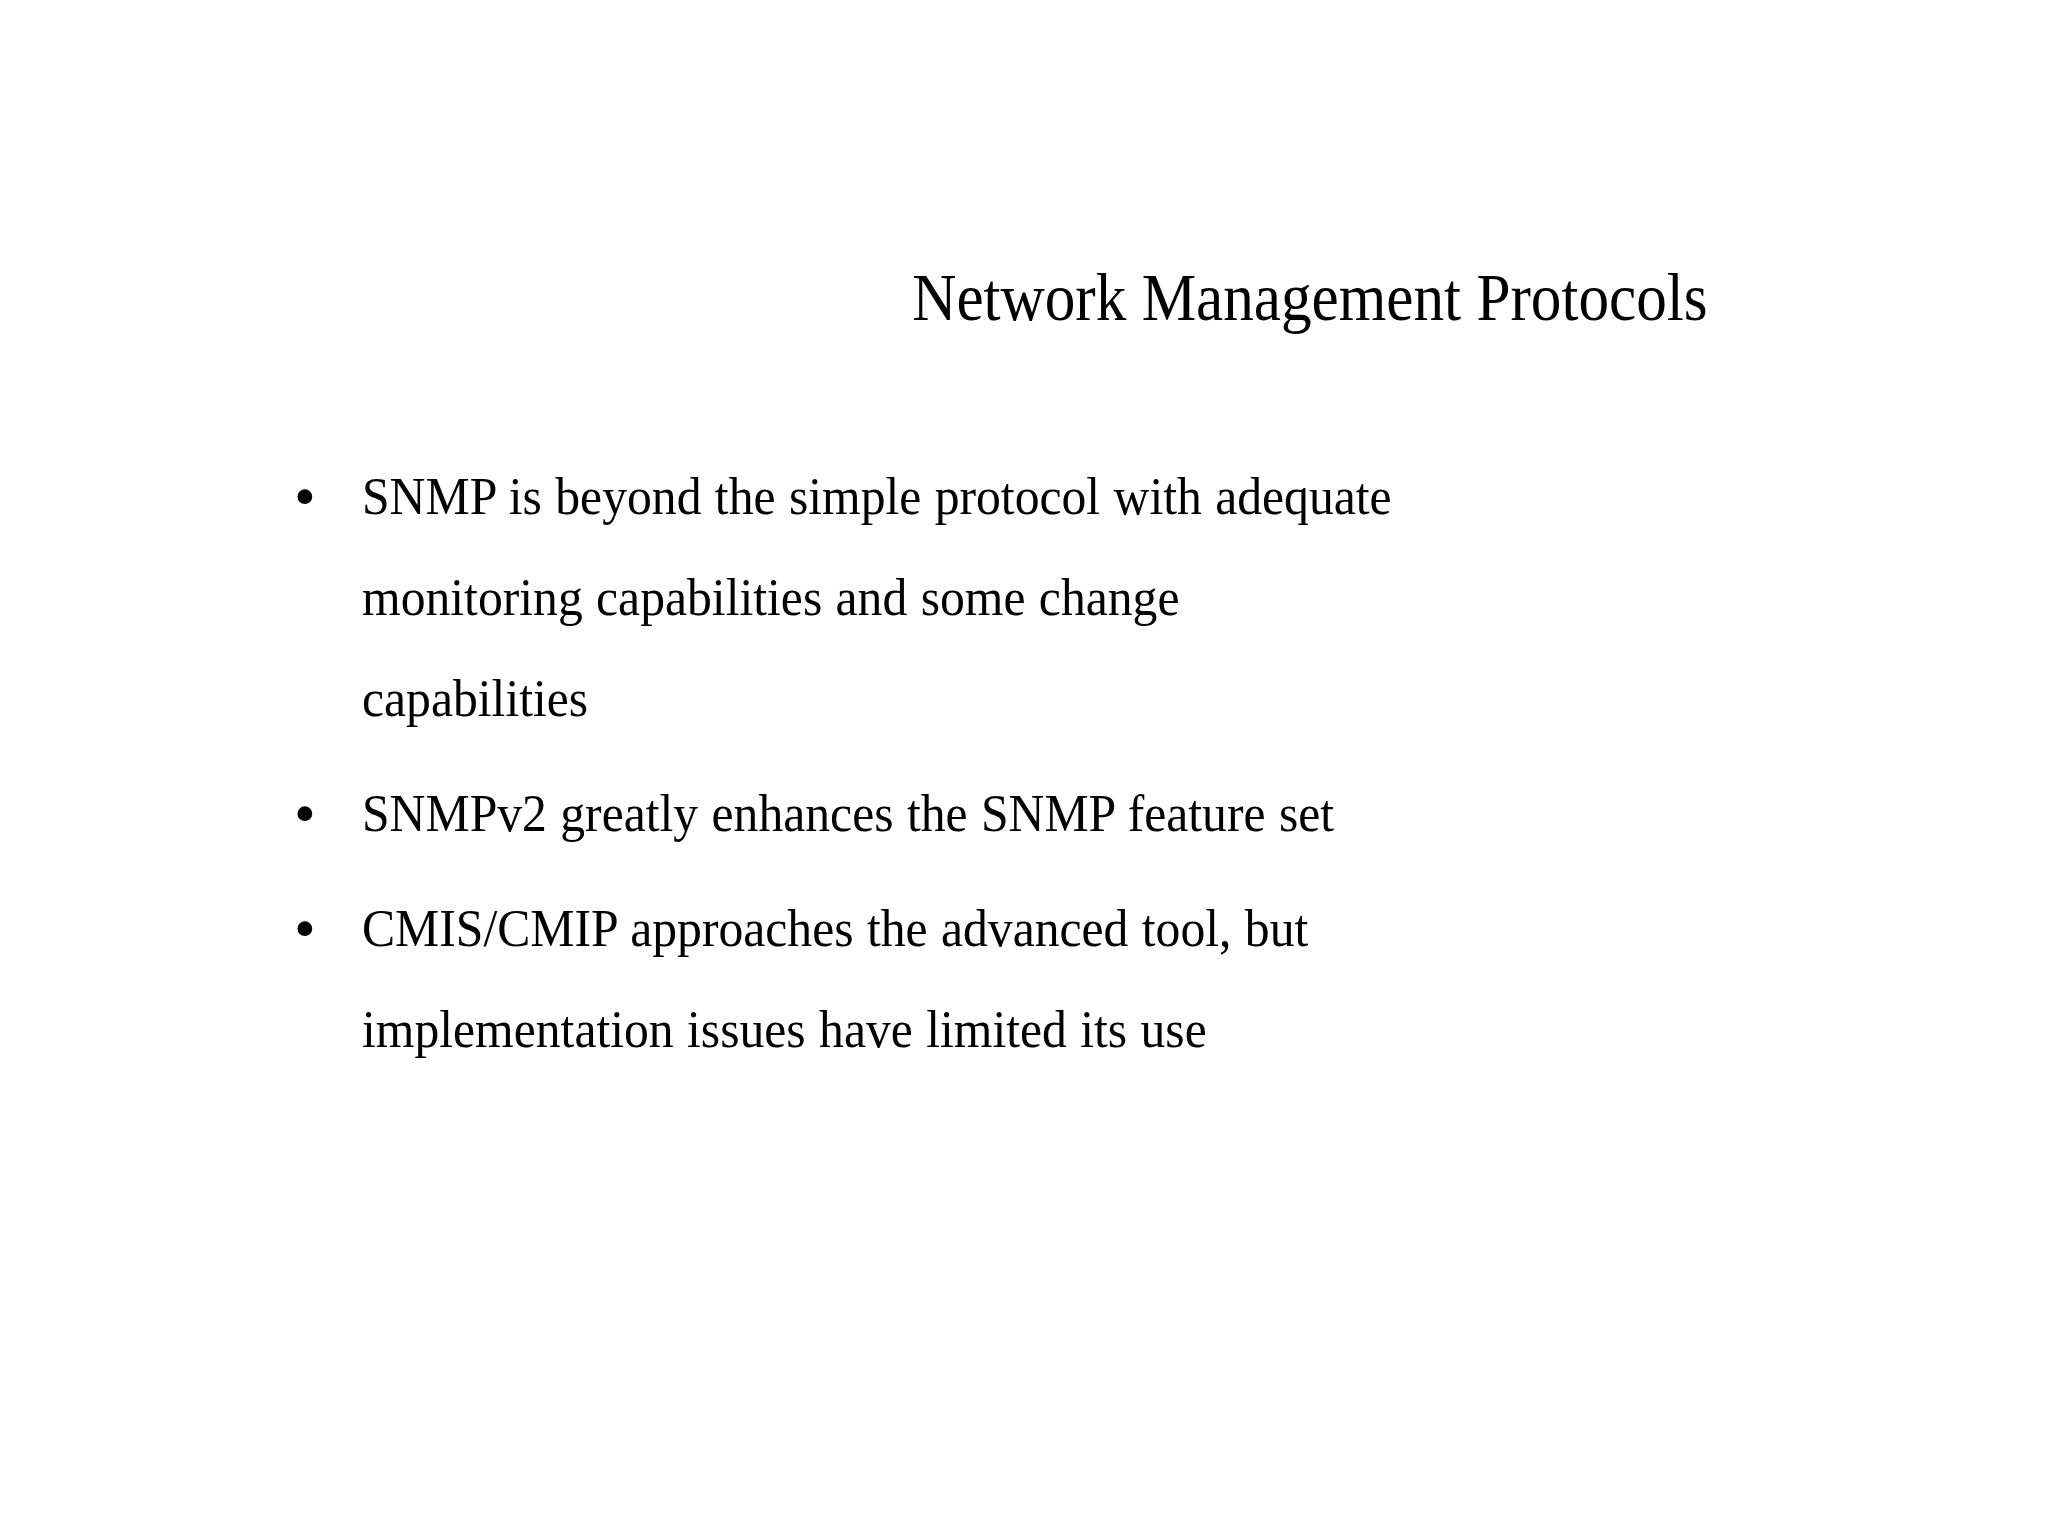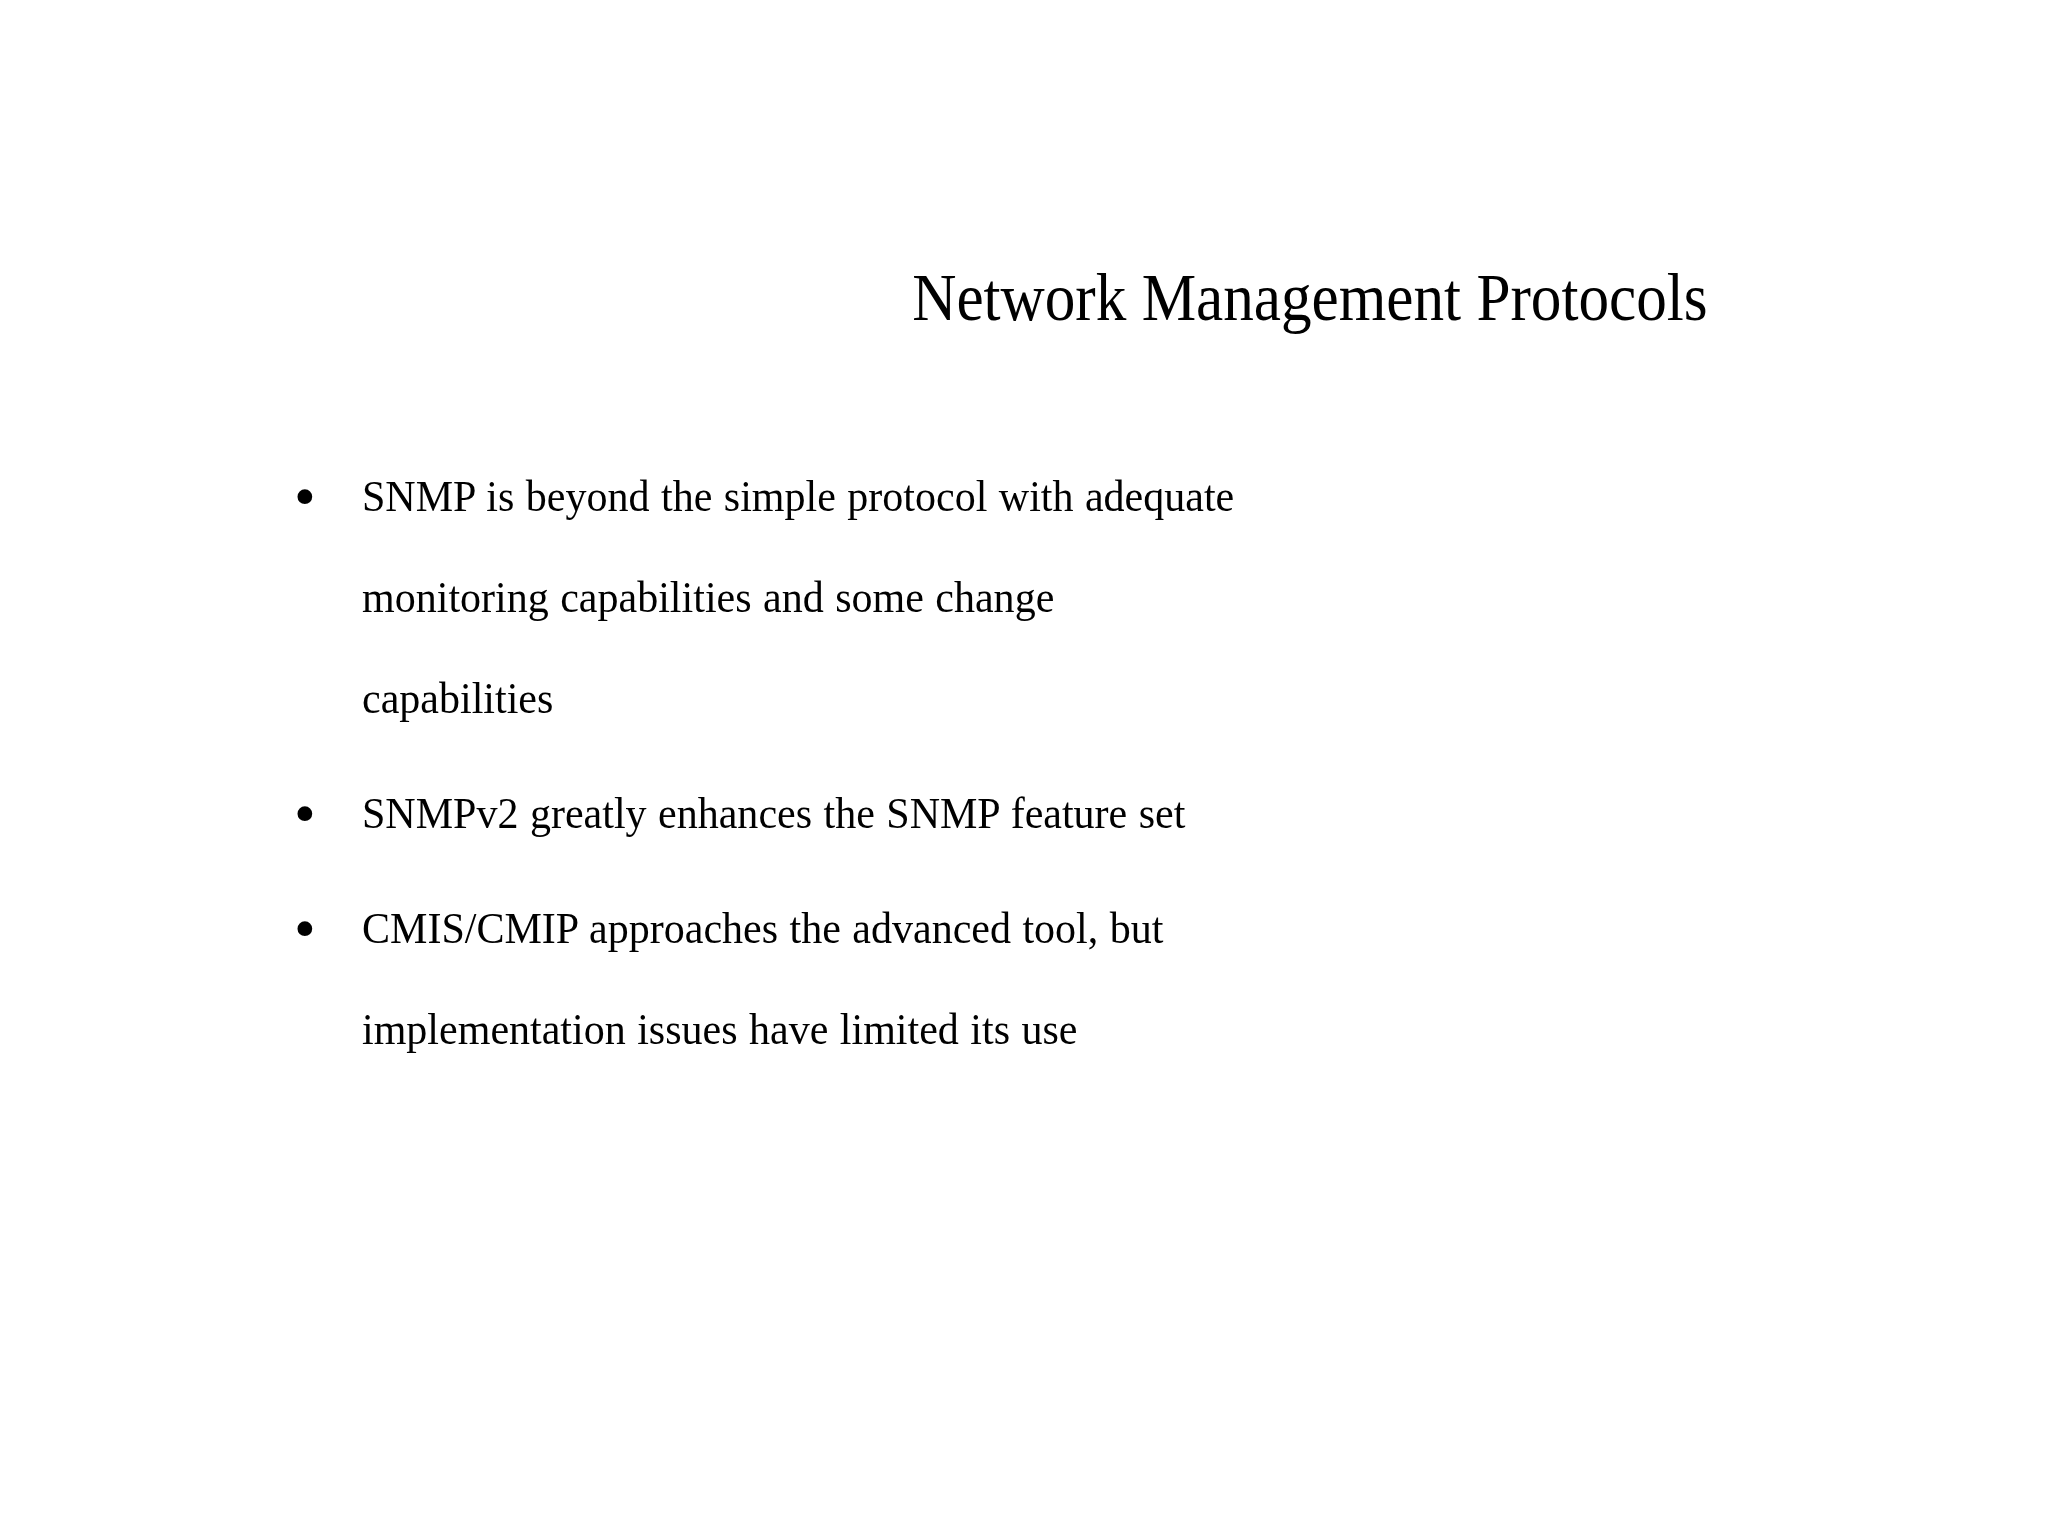--- a/index.html
+++ b/index.html
@@ -65,21 +65,21 @@
     font-size: 62px;
     line-height: 101px;
     text-align: left;
     padding-left: 14px;
     box-sizing: border-box;
     user-select: none;
   }
 
   .bullet-text {
     flex: 1 1 auto;
-    font-size: 44px;
+    font-size: 52px;
     line-height: 101px;
     letter-spacing: 0px;
     text-align: left;
     word-spacing: 1px;
   }
   .bullet-text > span {
     display: block;
     transform: scaleX(0.955);
     transform-origin: left center;
     white-space: nowrap;

